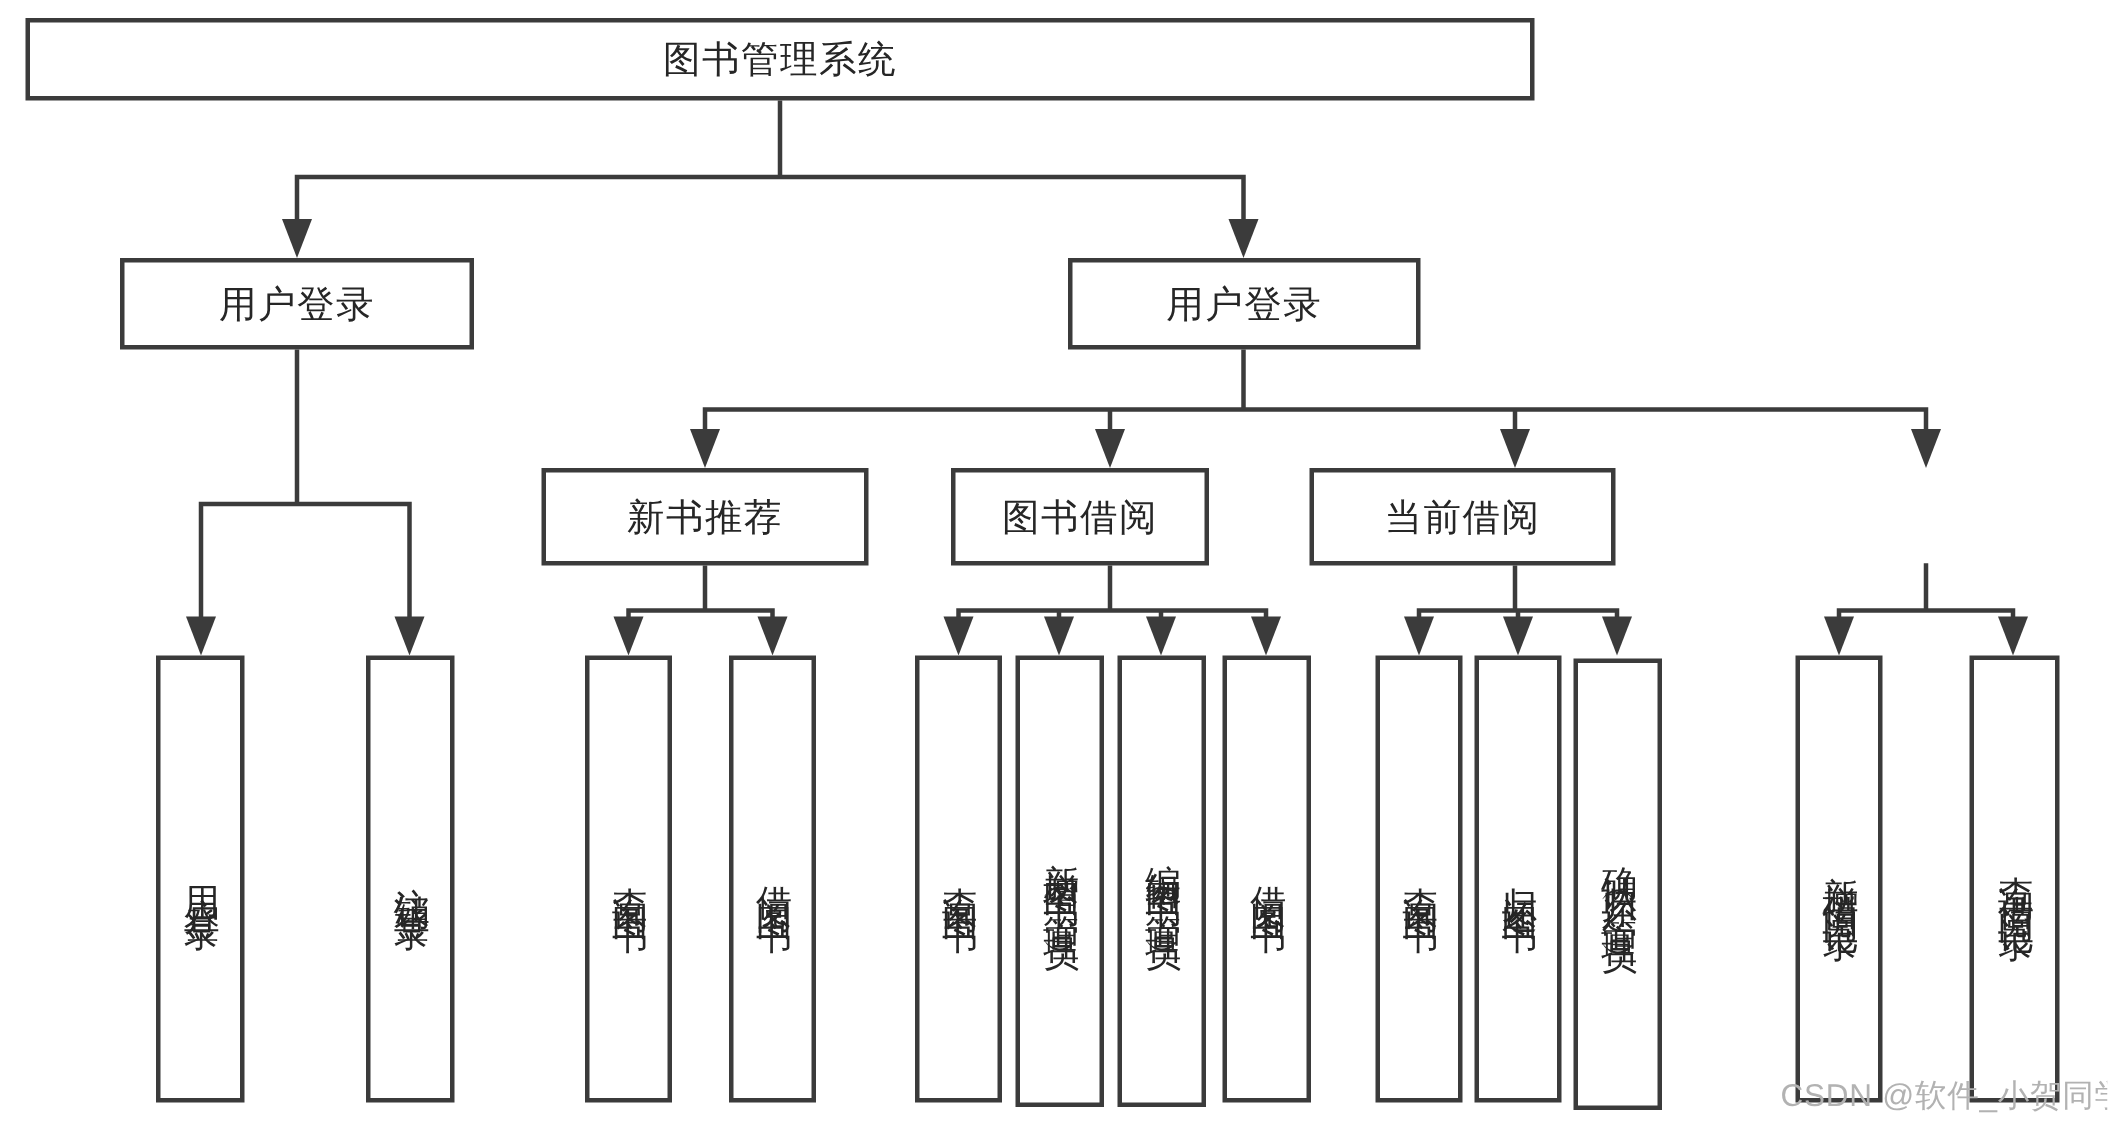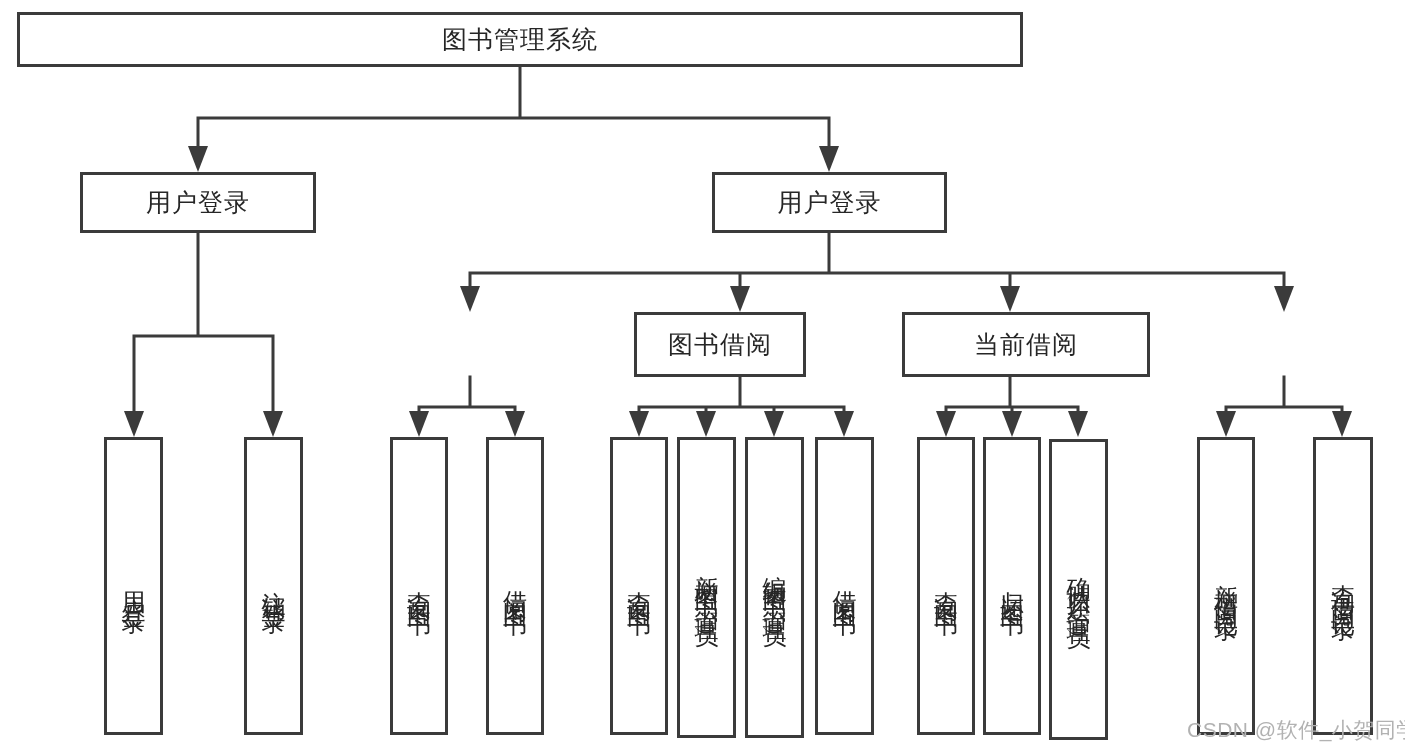--- a/index.html
+++ b/index.html
@@ -66,22 +66,23 @@
       <polygon points="1216,411 1236,411 1226,437"></polygon>
       <polygon points="1332,411 1352,411 1342,437"></polygon>
     </g>
   </svg>
 
   <div class="node h" style="left:17px; top:12px; width:1006px; height:55px">图书管理系统</div>
 
   <div class="node h" style="left:80px; top:172px; width:236px; height:61px">用户登录</div>
   <div class="node h" style="left:712px; top:172px; width:235px; height:61px">用户登录</div>
 
+  <div class="node h" style="left:361px; top:312px; width:218px; height:65px">新书推荐</div>
   <div class="node h" style="left:634px; top:312px; width:172px; height:65px">图书借阅</div>
-  <div class="node h" style="left:902px; top:312px; width:248px; height:65px">当前借阅</div>
+  <div class="node h" style="left:873px; top:312px; width:204px; height:65px">当前借阅</div>
 
   <div class="node v" style="left:104px; top:437px; width:59px; height:298px">用户登录</div>
   <div class="node v" style="left:244px; top:437px; width:59px; height:298px">注销登录</div>
 
   <div class="node v" style="left:390px; top:437px; width:58px; height:298px">查询图书</div>
   <div class="node v" style="left:486px; top:437px; width:58px; height:298px">借阅图书</div>
 
   <div class="node v" style="left:610px; top:437px; width:58px; height:298px">查询图书</div>
   <div class="node v" style="left:677px; top:437px; width:59px; height:301px">新增图书（管理员）</div>
   <div class="node v" style="left:745px; top:437px; width:59px; height:301px">编辑图书（管理员）</div>

